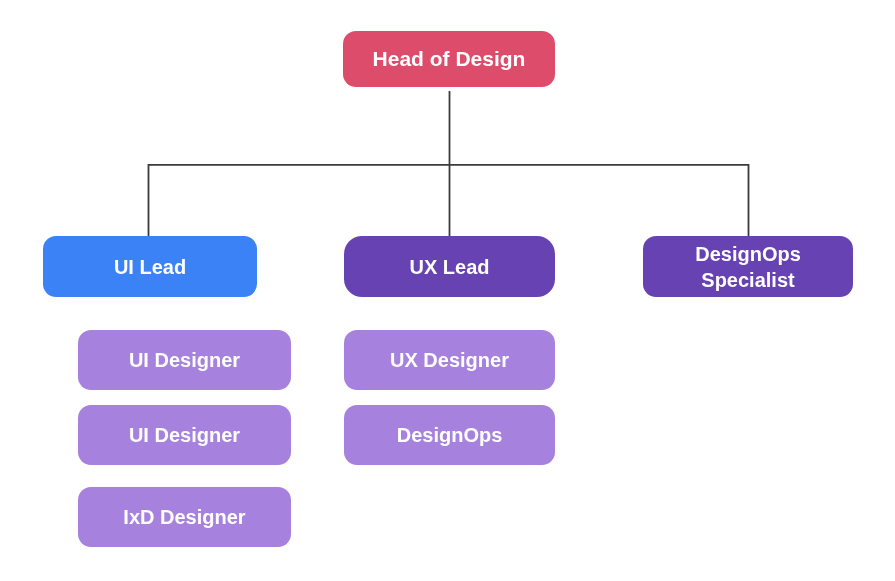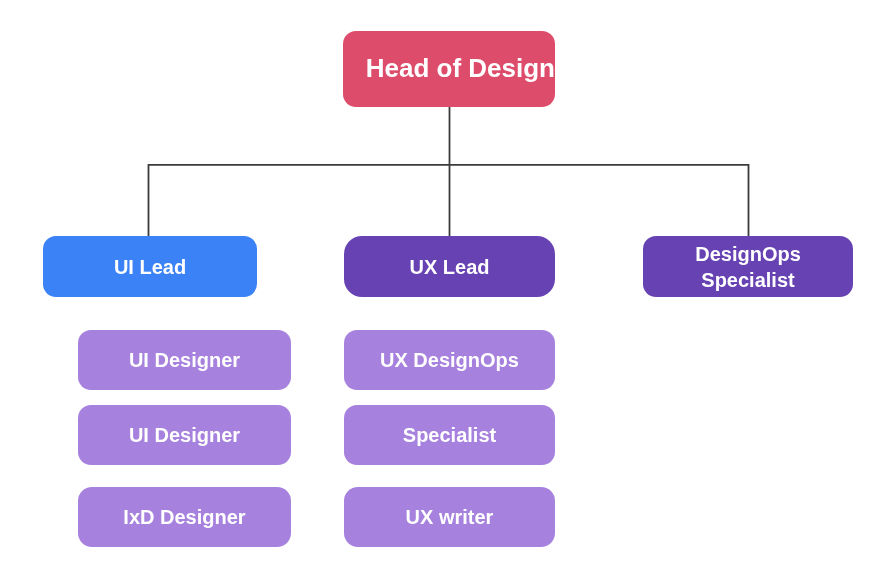--- a/index.html
+++ b/index.html
@@ -29,30 +29,30 @@
     align-items: center;
     justify-content: center;
     border-radius: 13px;
     color: #ffffff;
     font-weight: 700;
     font-size: 20px;
     text-align: center;
     box-sizing: border-box;
     line-height: 1.3;
   }
-  .n-head   { left: 343px; top: 31px;  width: 212px; height: 76px; font-size: 26px; justify-content: flex-end; }
+  .n-head   { left: 343px; top: 31px;  width: 212px; height: 56px; font-size: 21px; }
   .row-lead { top: 236px; height: 61px; }
   .n-lead-ui   { left: 43px;  width: 214px; }
   .n-lead-ux   { left: 344px; width: 211px; border-radius: 18px; }
   .n-lead-dops { left: 643px; width: 210px; padding: 8px 26px; }
   .col-left { left: 42px;  width: 213px; margin-left: 36px; }
   .col-mid  { left: 344px; width: 211px; }
   .r1 { top: 330px; height: 60px; }
   .r2 { top: 405px; height: 60px; }
-  .r3 { top: 487px; height: 60px; border-radius: 14px; }
+  .r3 { top: 487px; height: 60px; }
 </style>
 </head>
 <body>
 
 <div class="stage" style="background-color: rgb(255, 255, 255);">
 
   <svg class="connectors" width="895" height="581" aria-hidden="true">
     <path class="conn" d="M449.5 91 V236" stroke="#3b3b3b"></path>
     <path class="conn" d="M148.5 236 V164.9 H748.5 V236" stroke="#3b3b3b"></path>
   </svg>
@@ -79,24 +79,21 @@
 
   <div class="node col-left r2" style="background-color: rgb(166, 129, 221);">
     <span>UI Designer</span>
   </div>
 
   <div class="node col-left r3" style="background-color: rgb(166, 129, 221);">
     <span>IxD Designer</span>
   </div>
 
   <div class="node col-mid r1" style="background-color: rgb(166, 129, 221);">
-    <span>UX DesignOps</span>
+    <span>UX Designer</span>
   </div>
 
   <div class="node col-mid r2" style="background-color: rgb(166, 129, 221);">
-    <span>Specialist</span>
+    <span>DesignOps</span>
   </div>
 
-  <div class="node col-mid r3" style="background-color: rgb(166, 129, 221);">
-    <span>UX writer</span>
-  </div>
 
 </div>
 
 </body></html>

